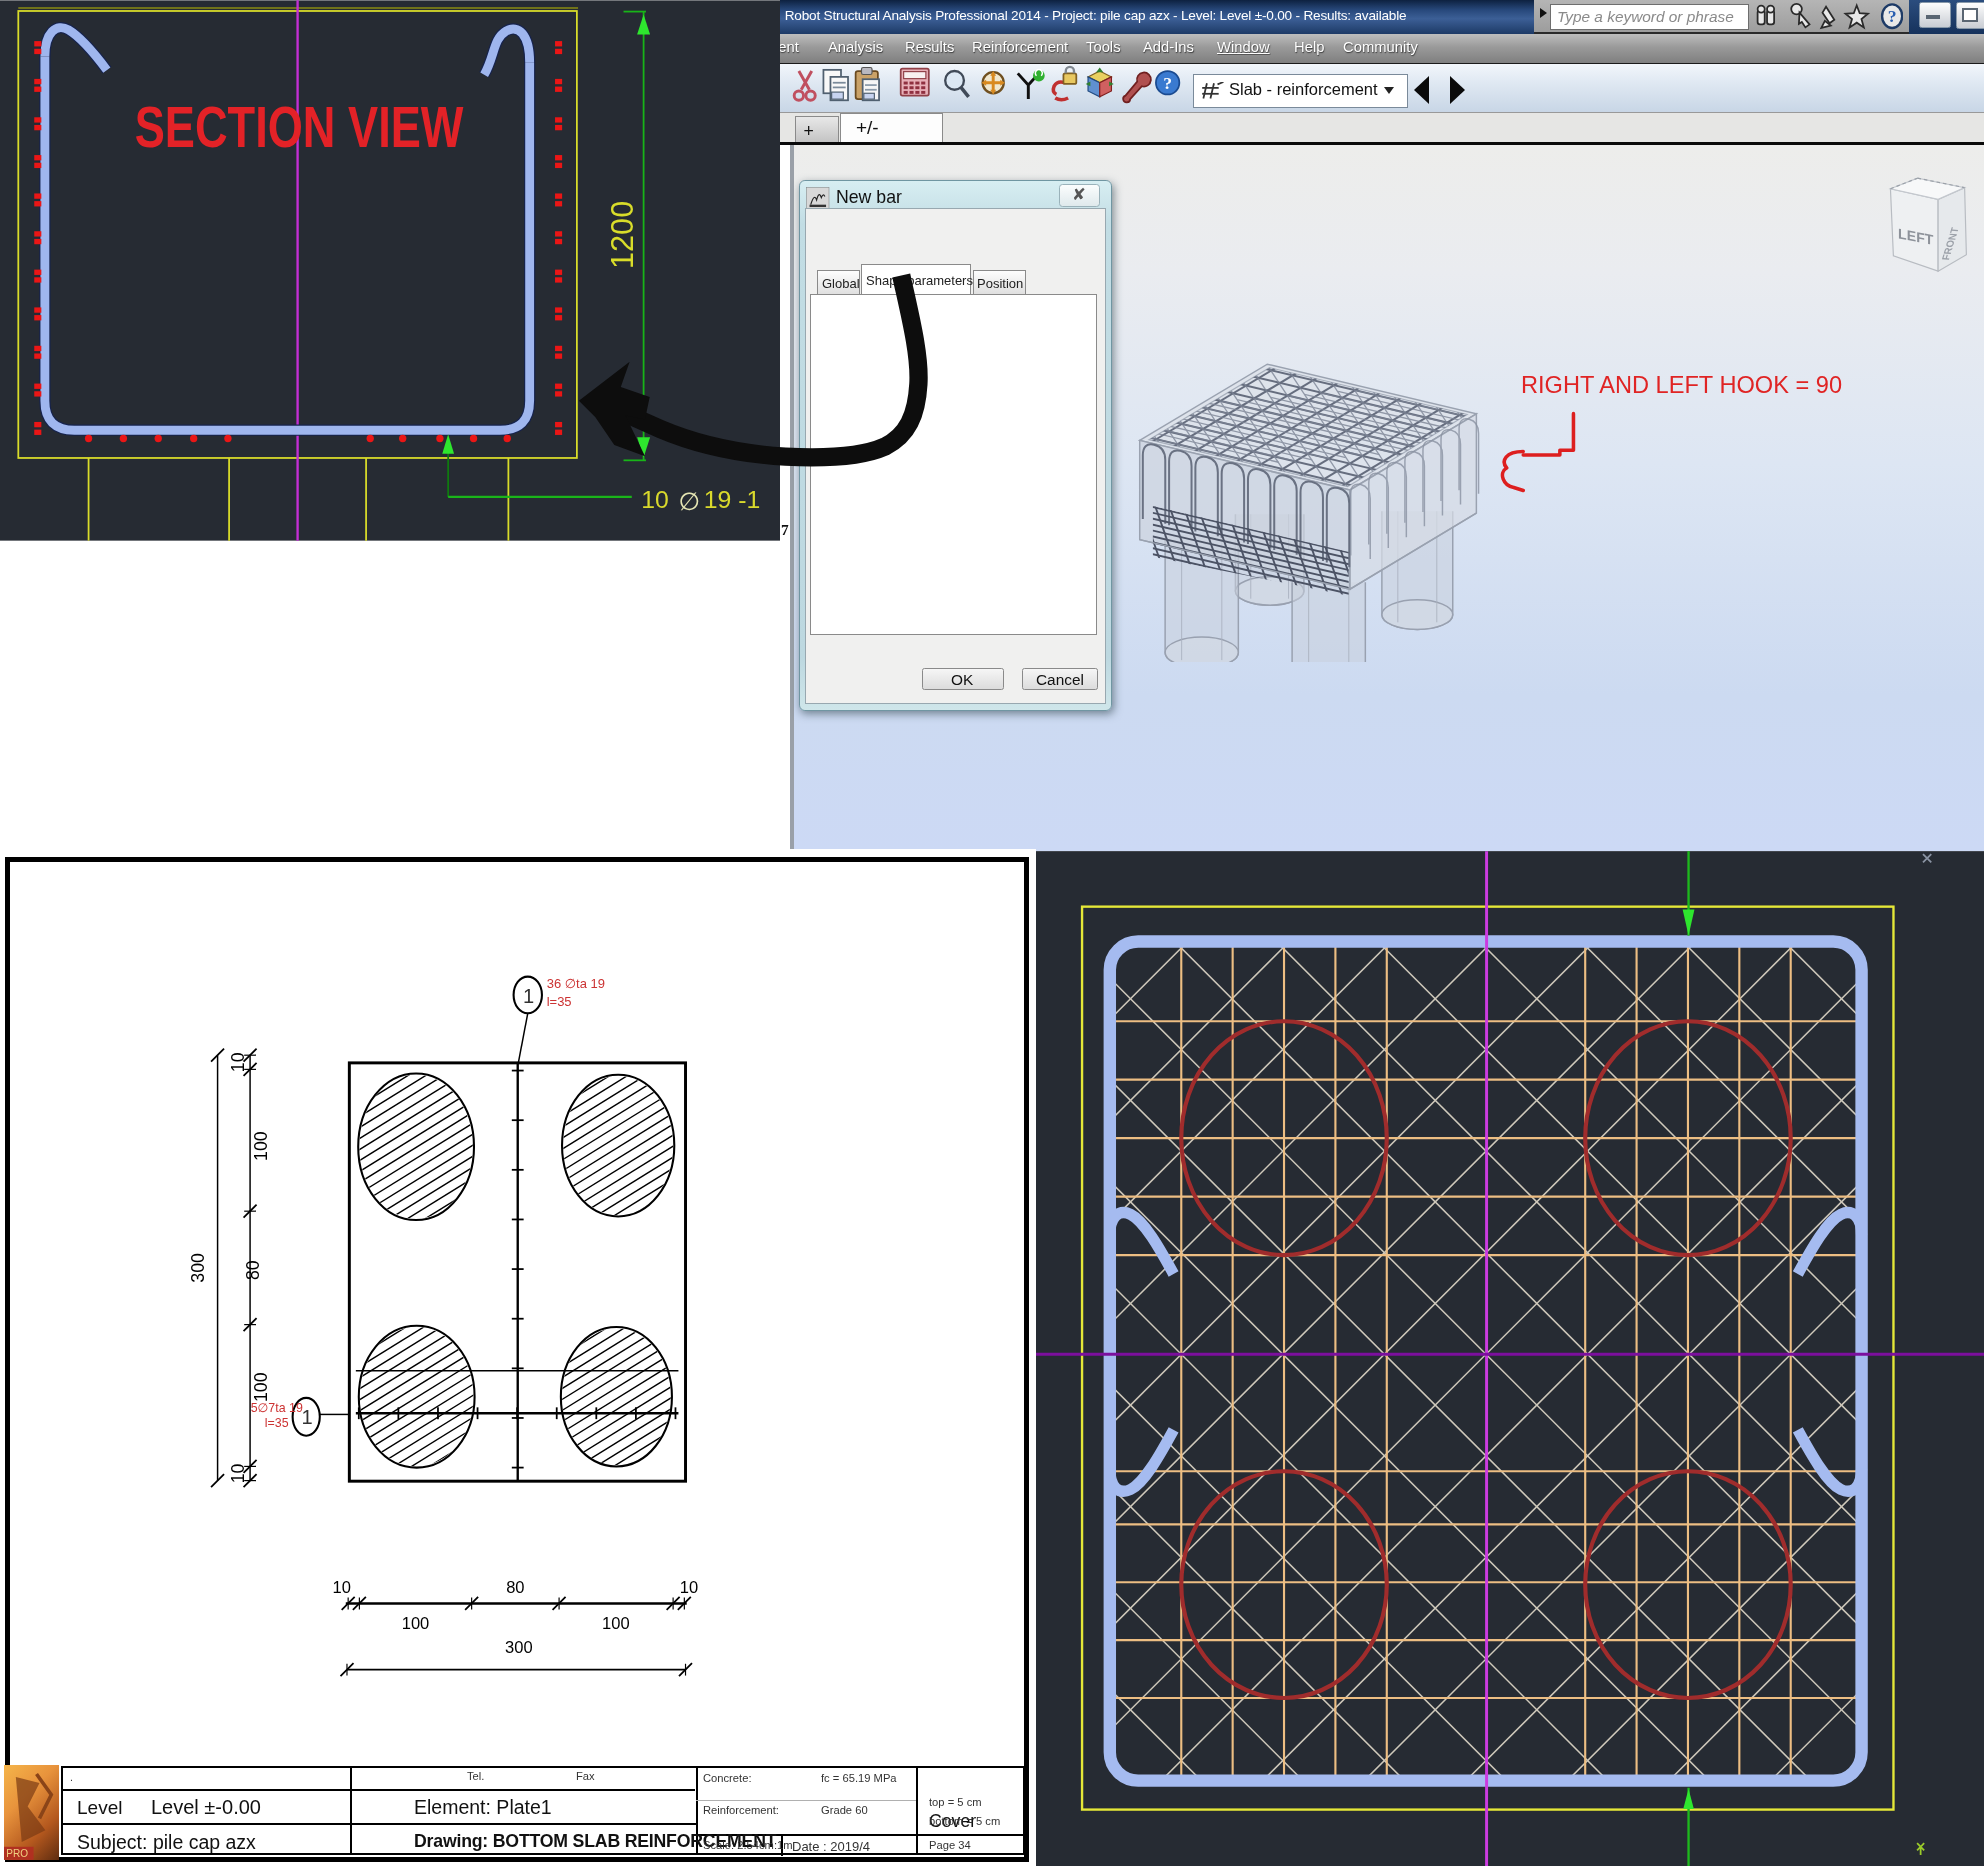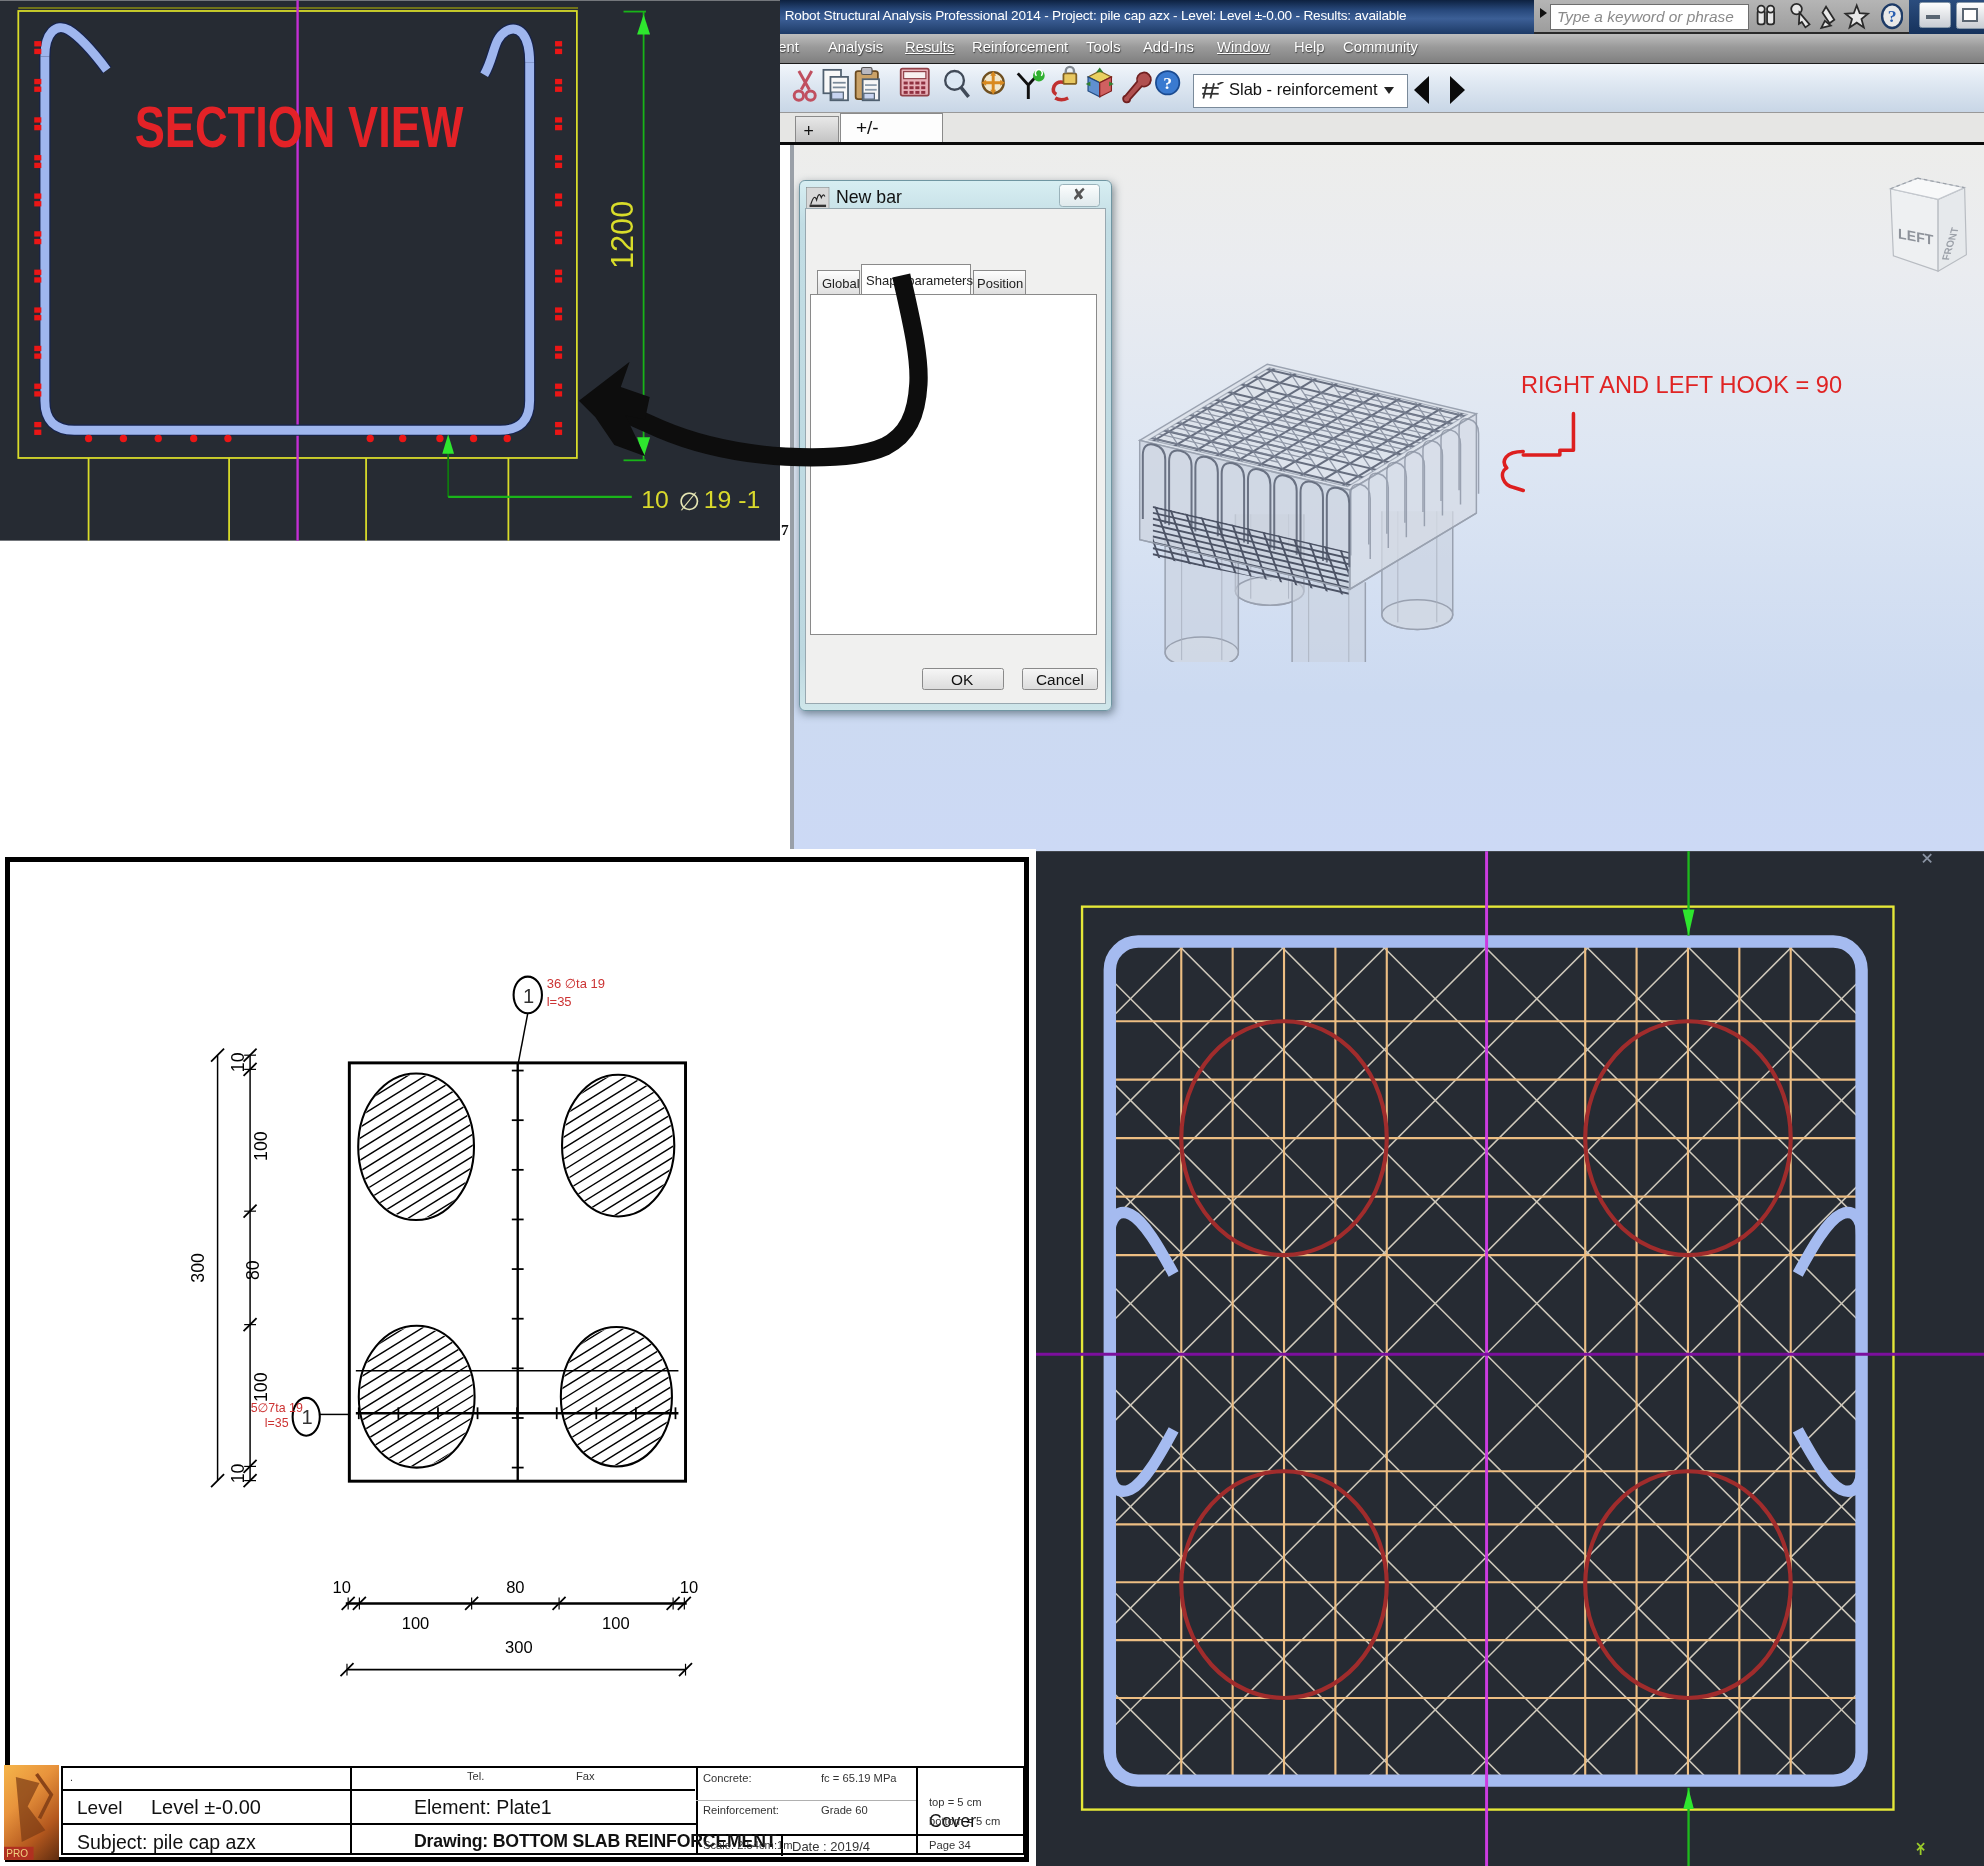--- a/index.html
+++ b/index.html
@@ -39,21 +39,21 @@
   <div class="abs" style="left:1129px;top:0;width:76px;height:34px;background:linear-gradient(180deg,#2b4d7e,#16325c);"></div>
   <div class="abs" style="left:1139px;top:2.4px;width:29.5px;height:23.6px;background:linear-gradient(180deg,#fdfdfd,#c9cdd4);border:1.2px solid #8899aa;border-radius:2.4px;"></div>
   <div class="abs" style="left:1146px;top:15.4px;width:14px;height:3.5px;background:#5a6673;"></div>
   <div class="abs" style="left:1176px;top:2.4px;width:29px;height:25px;background:linear-gradient(180deg,#fdfdfd,#c9cdd4);border:1.2px solid #8899aa;border-radius:2.4px;"></div>
   <div class="abs" style="left:1182px;top:8.3px;width:11.8px;height:9.5px;border:2.4px solid #5a6673;background:#fff;"></div>
 
   <div class="abs" style="left:0;top:34px;width:1205px;height:30px;background:linear-gradient(180deg,#bdbdbd 0%,#9a9a9a 45%,#7f7f7f 100%);border-bottom:1.8px solid #1a1a1a;box-sizing:border-box;"></div>
   <div class="abs" style="left:0;top:39px;width:1205px;height:20px;color:#ffffff;font-size:14.8px;white-space:nowrap;text-shadow:0.6px 0.6px 1.2px #333;">
     <span style="position:absolute;left:-1.8px;">ent</span>
     <span style="position:absolute;left:48px;text-align:right;">Analysis</span>
-    <span style="position:absolute;left:125px;text-decoration:underline;">Results</span>
+    <span style="position:absolute;left:125px;">Results</span>
     <span style="position:absolute;left:192px;">Reinforcement</span>
     <span style="position:absolute;left:306px;">Tools</span>
     <span style="position:absolute;left:363px;">Add-Ins</span>
     <span style="position:absolute;left:437px;text-decoration:underline;">Window</span>
     <span style="position:absolute;left:514px;">Help</span>
     <span style="position:absolute;left:563px;">Community</span>
   </div>
 
   <div class="abs" style="left:0;top:64px;width:1205px;height:48px;background:linear-gradient(180deg,#f2f6fb 0%,#dfe8f2 40%,#c8d6e6 100%);"></div>
   <div class="abs" style="left:3.5px;top:64px;width:402px;height:48px;"><svg width="402" height="48" viewBox="0 0 680 82">

